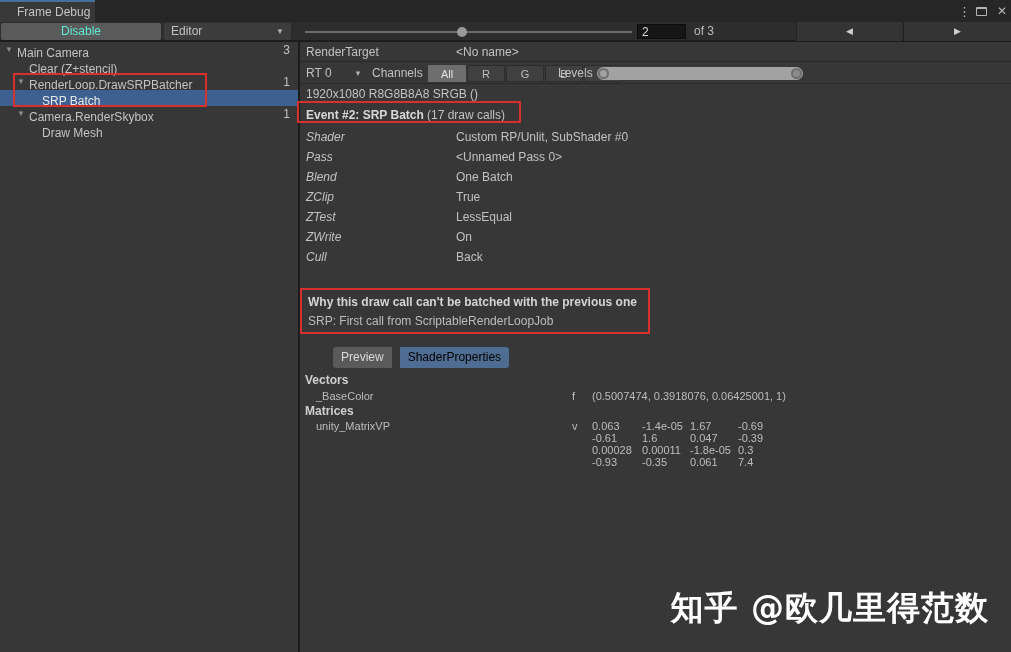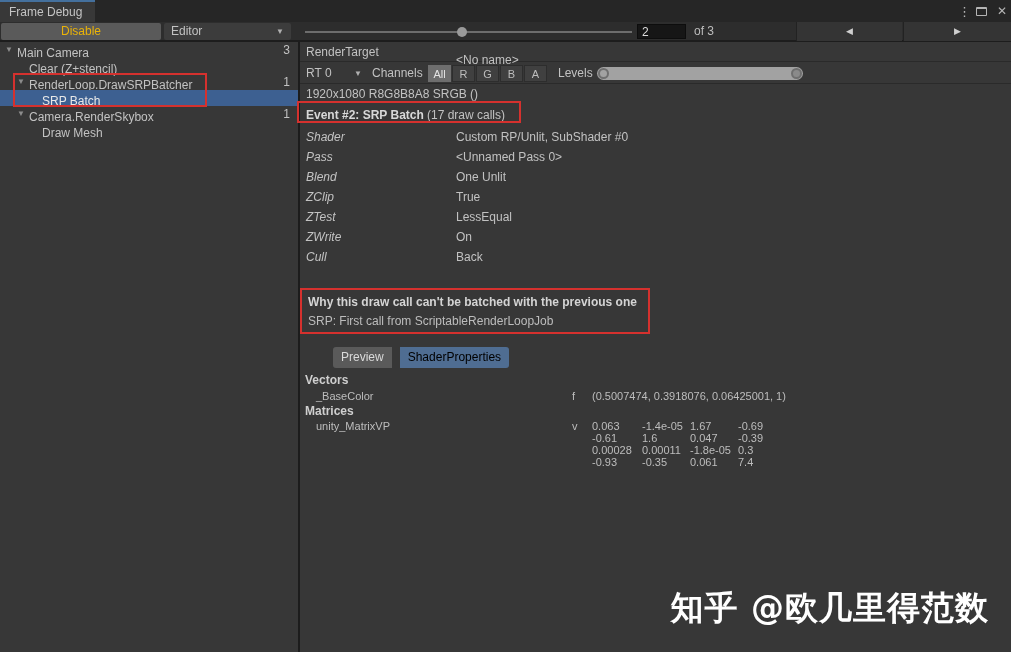--- a/index.html
+++ b/index.html
@@ -6,31 +6,31 @@
   html,body { background:#1e1e1e; }
   body { font-family:"Liberation Sans","DejaVu Sans",sans-serif; }
   .window {
     position:relative; width:1011px; height:652px; background:#373737;
     color:#c2c2c2; font-size:12px; overflow:hidden;
   }
   
   .titlebar { position:absolute; left:0; top:0; width:100%; height:22px; background:#262626; }
   .doc-tab {
     position:absolute; left:0; top:0; width:95px; height:22px; background:#383838;
-    border-top:2px solid #44709d; color:#c4c4c4; line-height:20px; padding-left:9px; font-size:12px;
+    border-top:2px solid #44709d; color:#c4c4c4; line-height:20px; padding-left:17px; font-size:12px;
   }
   .win-controls { position:absolute; right:4px; top:0; height:22px; display:flex; align-items:center; gap:10px; color:#b5b5b5; }
   .wc-menu { font-size:13px; width:8px; text-align:center; cursor:default; }
   .wc-max { width:11px; height:9px; border:1px solid #b5b5b5; border-top:2px solid #b5b5b5; border-radius:1px; }
   .wc-close { font-size:12px; }
   
   .toolbar { position:absolute; left:0; top:22px; width:100%; height:20px; background:#2d2d2d; border-bottom:2px solid #1d1d1d; }
   .btn-disable {
     position:absolute; left:1px; top:1px; width:160px; height:17px; background:#5a5a5a;
-    color:#eab308; text-align:center; line-height:17px; border-radius:2px;
+    color:#5eead4; text-align:center; line-height:17px; border-radius:2px;
   }
   .dd-editor {
     position:absolute; left:164px; top:1px; width:127px; height:17px; background:#3c3c3c;
     color:#c2c2c2; line-height:17px; padding-left:7px; border-radius:2px;
   }
   .dd-editor .arrow { position:absolute; right:7px; top:0; font-size:8px; line-height:17px; color:#b0b0b0; }
   .ev-slider { position:absolute; left:305px; top:0; width:327px; height:19px; }
   .ev-slider .track { position:absolute; left:0; top:9px; width:100%; height:2px; background:#6d6d6d; }
   .ev-slider .thumb { position:absolute; top:5px; left:152px; width:10px; height:10px; border-radius:50%; background:#9a9a9a; }
   .ev-field {
@@ -56,27 +56,27 @@
   .d0 .fold { left:5px; } .d0 .lbl { left:17px; }
   .d1 .fold { left:17px; } .d1 .lbl { left:29px; }
   .d1.nofold .lbl { left:29px; }
   .d2 .lbl { left:42px; }
   
   .anno { position:absolute; border:2px solid #d5312e; pointer-events:none; }
   .anno-tree { left:13px; top:73px; width:194px; height:34px; }
   .anno-event { left:297px; top:101px; width:224px; height:22px; }
   
   .rt-row1 { position:absolute; left:0; top:0; width:100%; height:20px; line-height:20px; border-bottom:1px solid #2a2a2a; }
-  .rt-row1 .k { position:absolute; left:6px; } .rt-row1 .v { position:absolute; left:156px;margin-top:8px; }
+  .rt-row1 .k { position:absolute; left:6px; } .rt-row1 .v { position:absolute; left:156px; }
   .rt-row2 { position:absolute; left:0; top:21px; width:100%; height:21px; border-bottom:1px solid #2a2a2a; }
   .rt-dd { position:absolute; left:6px; top:0; width:60px; height:21px; line-height:21px; }
   .rt-dd .arrow { position:absolute; left:48px; top:0; font-size:8px; color:#b0b0b0; }
   .ch-label { position:absolute; left:72px; top:0; line-height:21px; }
   .ch-group { position:absolute; left:128px; top:2px; display:flex; gap:1px; }
-  .ch-btn { width:23px; height:17px; background:#404040; color:#bdbdbd; font-size:11px; text-align:center; line-height:17px; border:1px solid #2d2d2d; }
+  .ch-btn { width:38px; height:17px; background:#404040; color:#bdbdbd; font-size:11px; text-align:center; line-height:17px; border:1px solid #2d2d2d; }
   .ch-btn.active { background:#6e6e6e; color:#e4e4e4; border-color:#6e6e6e; }
   .lv-label { position:absolute; left:258px; top:0; line-height:21px; }
   .lv-slider { position:absolute; left:297px; top:4px; width:206px; height:13px; background:#a2a2a2; border-radius:7px; }
   .lv-handle-l { position:absolute; left:1px; top:1px; width:11px; height:11px; border-radius:50%; background:#a2a2a2; border:2px solid #6f6f6f; }
   .lv-handle-r { position:absolute; right:1px; top:1px; width:11px; height:11px; border-radius:50%; background:#8a8a8a; border:2px solid #6f6f6f; }
   .rt-row3 { position:absolute; left:6px; top:42px; width:100%; height:20px; line-height:20px; }
   .event-row { position:absolute; left:6px; top:62px; width:100%; height:22px; line-height:22px; }
   .event-row .title { font-weight:bold; color:#d8d8d8; }
   .event-row .draws { position:absolute; left:121px; }
   .props { position:absolute; left:0; top:85px; width:100%; }
@@ -212,21 +212,21 @@
       <div class="prop-row">
         <span class="k">Shader</span>
         <span class="v">Custom RP/Unlit, SubShader #0</span>
       </div>
       <div class="prop-row">
         <span class="k">Pass</span>
         <span class="v">&lt;Unnamed Pass 0&gt;</span>
       </div>
       <div class="prop-row">
         <span class="k">Blend</span>
-        <span class="v">One Unlit</span>
+        <span class="v">One Batch</span>
       </div>
       <div class="prop-row">
         <span class="k">ZClip</span>
         <span class="v">True</span>
       </div>
       <div class="prop-row">
         <span class="k">ZTest</span>
         <span class="v">LessEqual</span>
       </div>
       <div class="prop-row">

